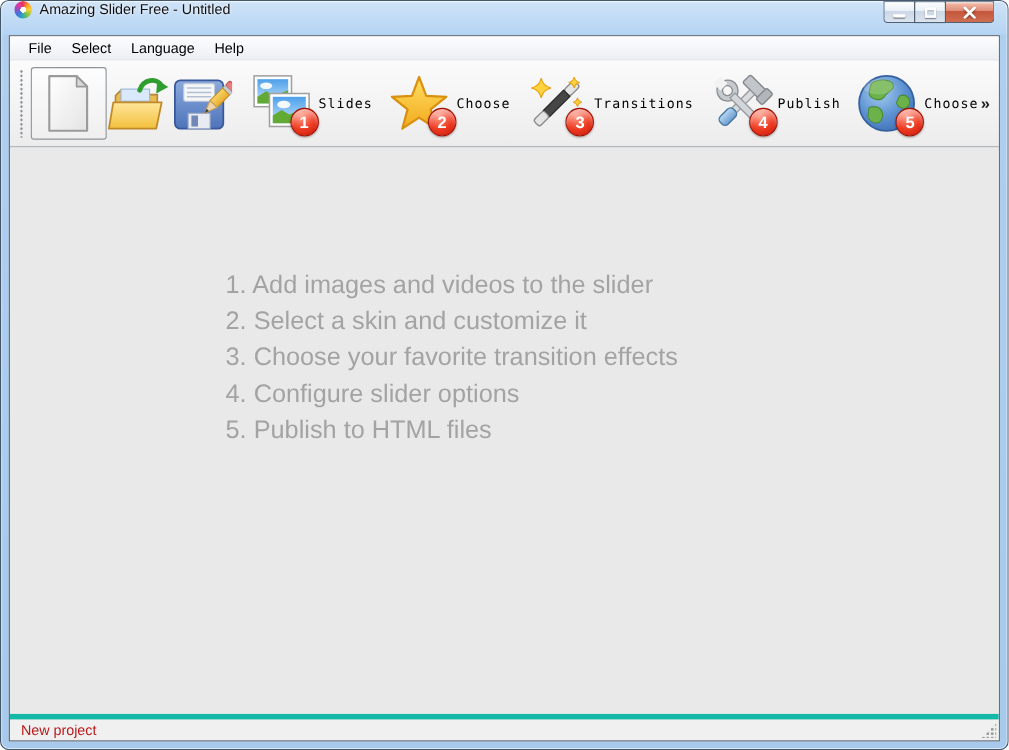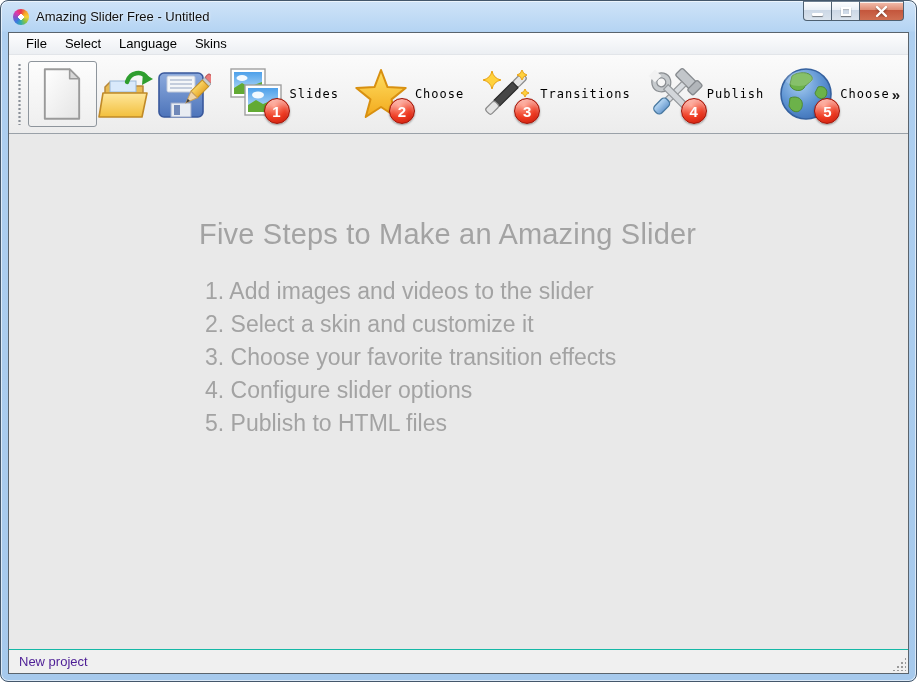--- a/index.html
+++ b/index.html
@@ -4,21 +4,21 @@
 <style>
   * { box-sizing: border-box; margin: 0; padding: 0; }
   html,body { width:917px; height:682px; }
   body { font-family:"Liberation Sans", sans-serif; background:#fff; overflow:hidden; position:relative; }
 
   
   .window{ position:absolute; inset:0; border:1px solid #44576b; border-radius:8px;
     background:linear-gradient(180deg,#cfe3f8 0px,#b5d4f3 30px,#aecff0 31px,#a6c9ec 100%);
     box-shadow:inset 0 0 0 1px rgba(255,255,255,.6); }
 
-  .titlebar{ height:31px; display:flex; align-items:center; padding:0 8px 0 12px; position:relative; }
+  .titlebar{ height:31px; display:flex; padding:0 8px 0 12px; position:relative; }
   .app-icon{ width:16px; height:16px; border-radius:50%; flex:0 0 16px; margin-right:7px;
     background: radial-gradient(circle,#ffffff 0 2.6px, rgba(255,255,255,0) 2.7px),
       conic-gradient(#e8384f,#f7a328,#f7d038,#8fc43f,#31b0a8,#3a7ae0,#8a52c7,#e038a8,#e8384f); }
   .title-text{ font-size:13px; color:#101010; text-shadow:0 0 3px #fff; }
 
   .win-controls{ position:absolute; top:0; right:12px; display:flex; }
   .wbtn{ width:29px; height:20px; border:1px solid #4e6071; border-top:1px solid #6e8092;
     background:linear-gradient(#fcfdfe,#e9eff6 45%,#ccd8e6 46%,#dbe4ee);
     display:flex; align-items:center; justify-content:center; margin-left:-1px; cursor:default;
     box-shadow:inset 0 1px 0 rgba(255,255,255,.8); }
@@ -56,22 +56,22 @@
   .step-label{ margin-left:7px; font-family:"DejaVu Sans Mono", monospace; font-size:12px; letter-spacing:1px; color:#000; }
   .chevron{ margin-left:auto; font-weight:bold; font-size:15px; color:#1a1a1a; padding:0 2px; cursor:default; }
 
   
   .main{ flex:1; background:#e9e9e9; padding:84px 20px 0 190px; overflow:hidden; }
   .heading{ font-size:29px; color:#a3a3a3; letter-spacing:0.2px; }
   .steps{ margin-top:24px; padding-left:6px; }
   .step-line{ font-size:23px; color:#a3a3a3; line-height:33px; }
 
   
-  .statusbar{ flex:0 0 24px; height:24px; border-top:1px solid #14b8a6; background:#f0f0f0;
-    display:flex; align-items:center; padding-left:10px; font-size:13px; color:#4c1d95; position:relative; }
+  .statusbar{ flex:0 0 24px; height:24px; border-top:5px solid #14b8a6; background:#f0f0f0;
+    display:flex; align-items:center; padding-left:10px; font-size:13px; color:#b91c1c; position:relative; }
   .resize-grip{ position:absolute; right:2px; bottom:2px; width:14px; height:14px;
     background-image:radial-gradient(circle,#9a9a9a 1.1px,transparent 1.3px);
     background-size:4px 4px; clip-path:polygon(100% 0,100% 100%,0 100%); cursor:nwse-resize; }
 </style>
 </head>
 <body>
 
 <div class="window">
 
   <div class="titlebar">
@@ -91,21 +91,21 @@
       </div>
     </div>
   </div>
 
   <div class="client">
 
     <div class="menubar">
       <span class="menu-item">File</span>
       <span class="menu-item">Select</span>
       <span class="menu-item">Language</span>
-      <span class="menu-item">Skins</span>
+      <span class="menu-item">Help</span>
     </div>
 
     <div class="toolbar">
       <div class="gripper"></div>
 
       <div class="tool-btn new-btn">
         <svg width="42" height="54" viewBox="0 0 44 56">
           <defs>
               <linearGradient id="pgG" x1="0" y1="0" x2="1" y2="1">
             <stop offset="0" stop-color="#ffffff"></stop>
@@ -264,21 +264,20 @@
           </svg>
           <span class="badge">5</span>
         </div>
         <span class="step-label">Choose</span>
       </div>
 
       <span class="chevron">»</span>
     </div>
 
     <div class="main">
-      <div class="heading">Five Steps to Make an Amazing Slider</div>
       <div class="steps">
         <div class="step-line">1. Add images and videos to the slider</div>
         <div class="step-line">2. Select a skin and customize it</div>
         <div class="step-line">3. Choose your favorite transition effects</div>
         <div class="step-line">4. Configure slider options</div>
         <div class="step-line">5. Publish to HTML files</div>
       </div>
     </div>
 
     <div class="statusbar">

